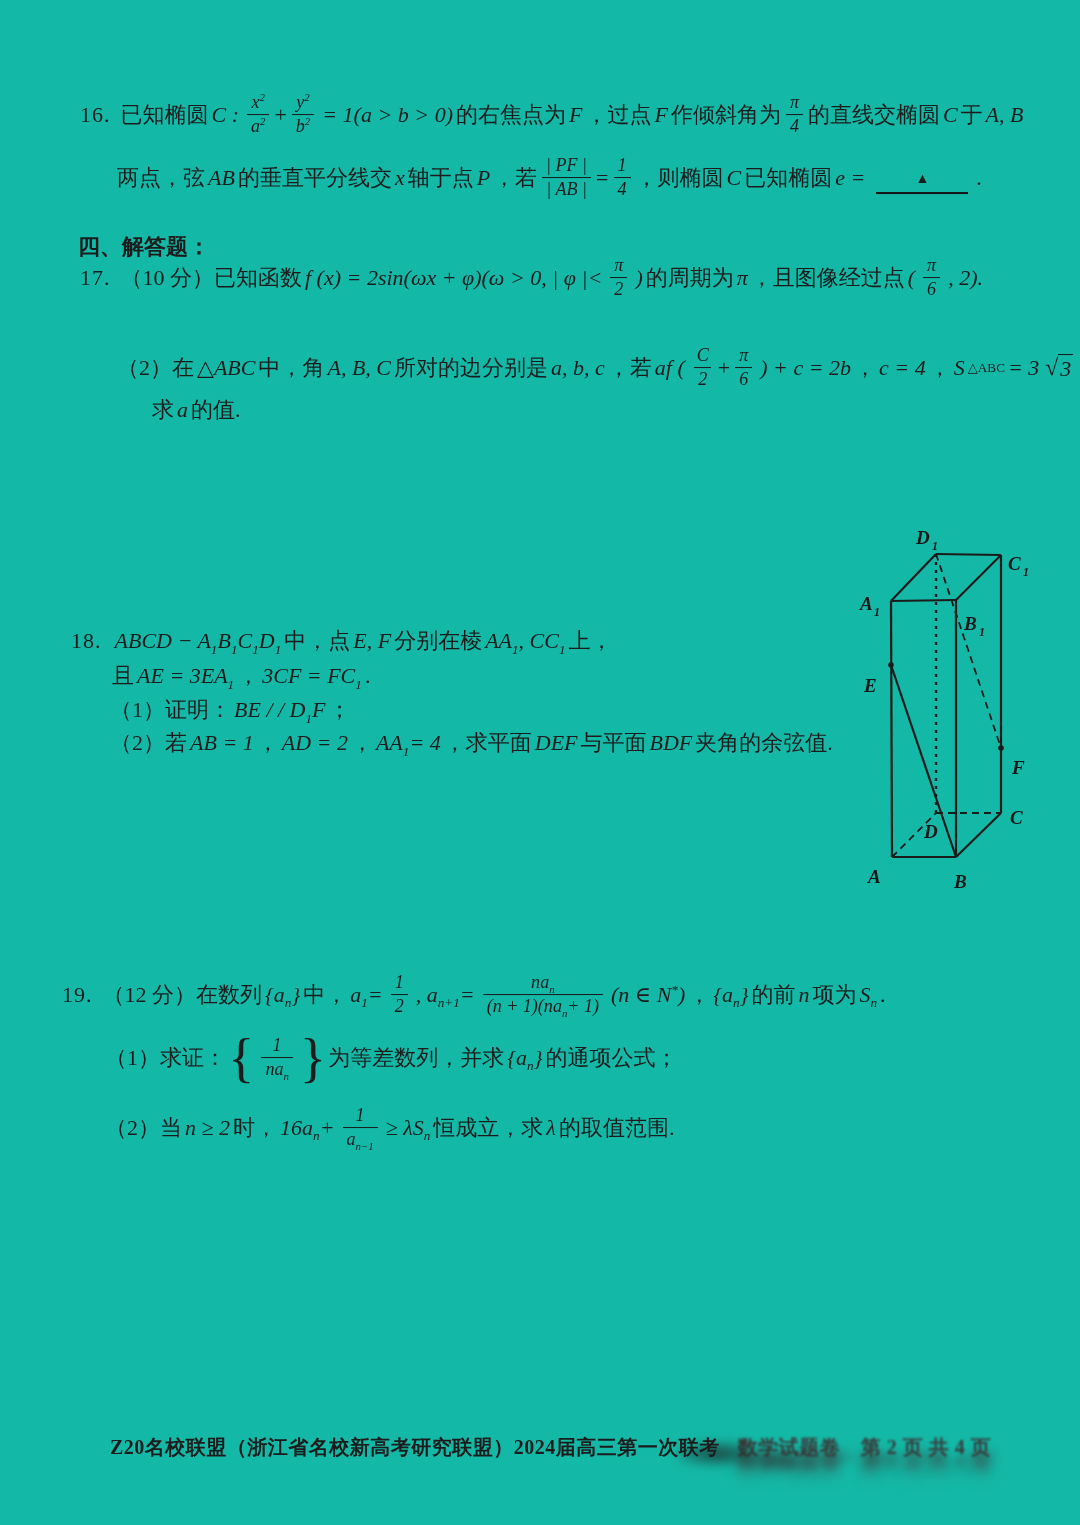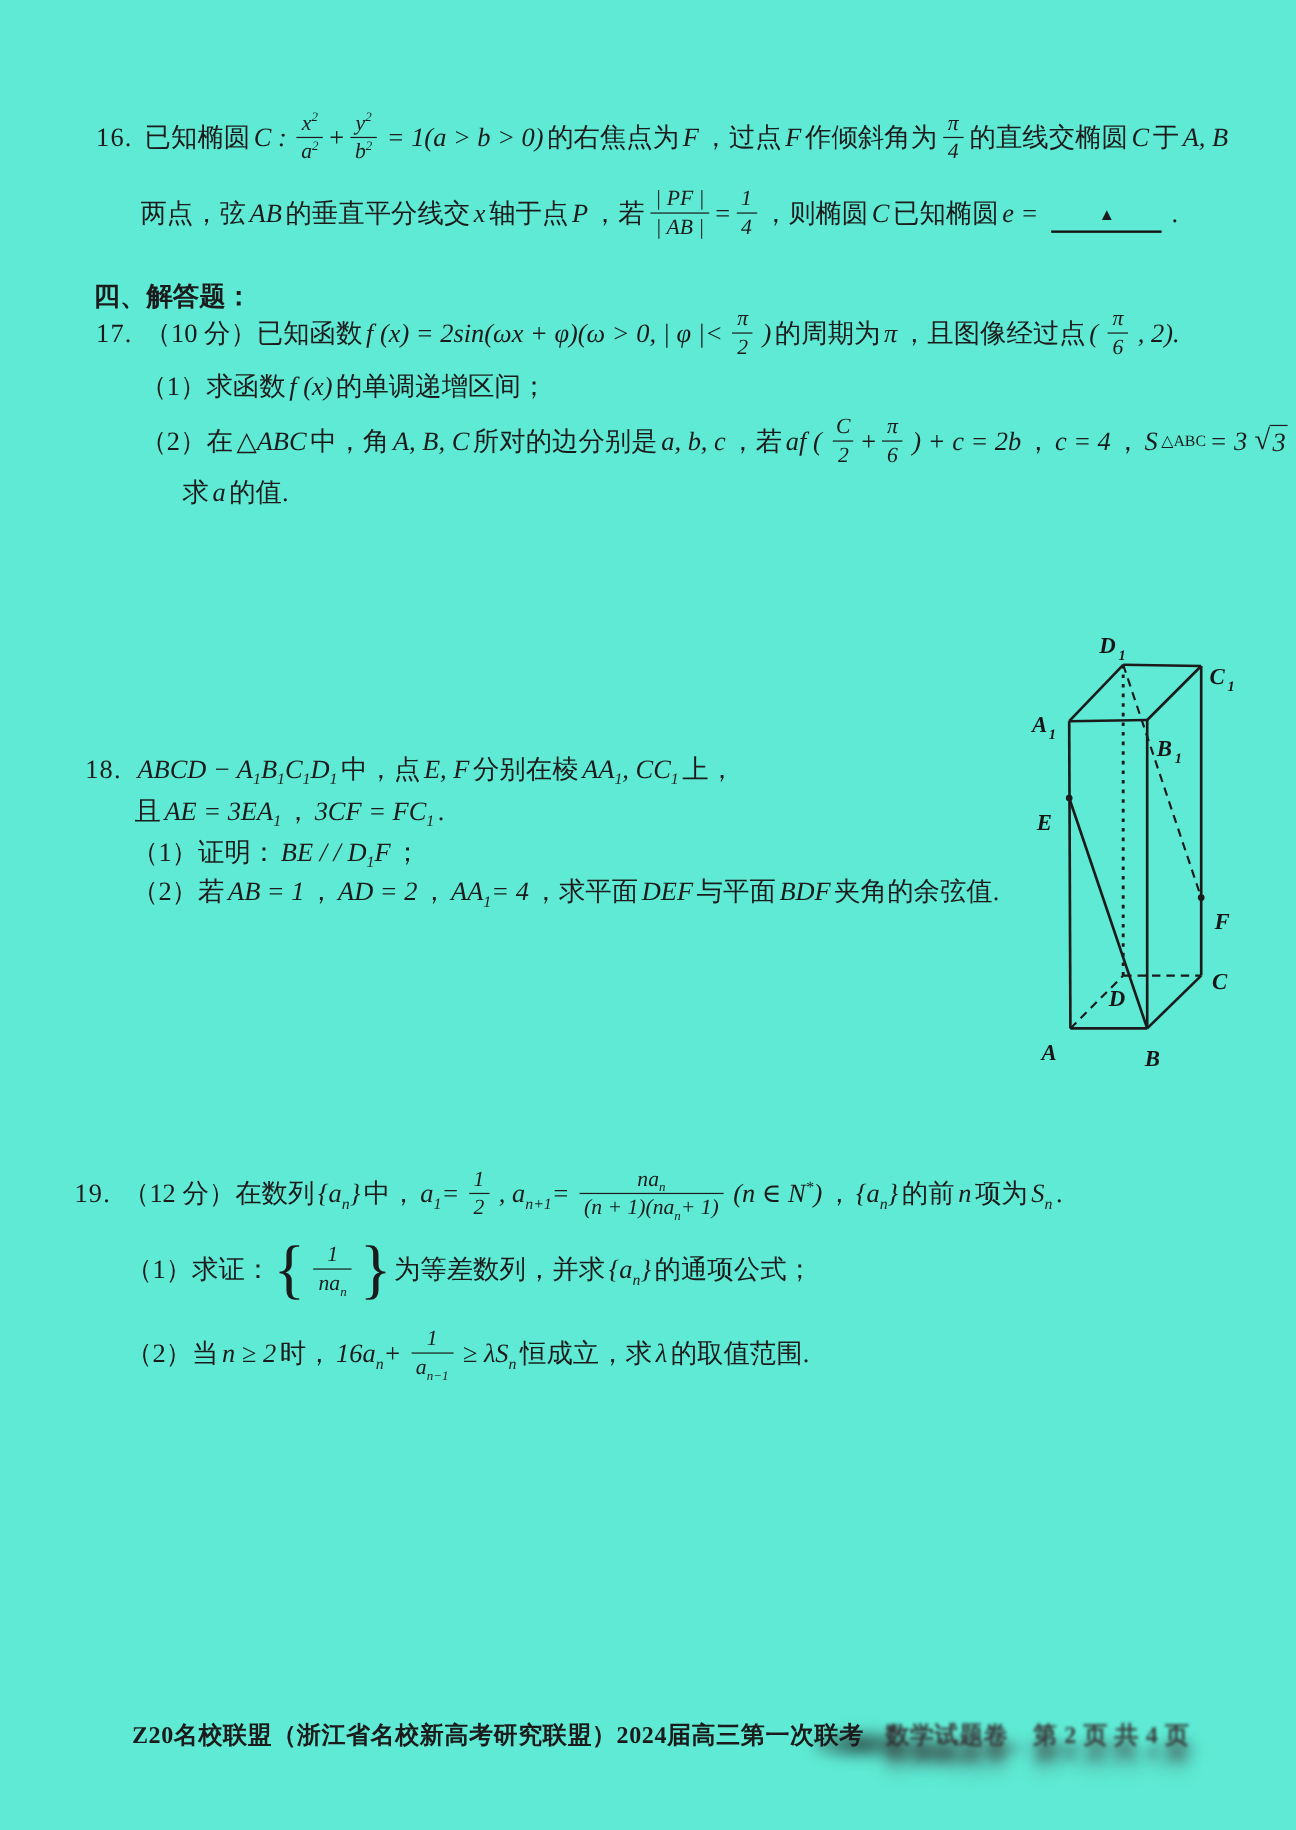--- a/index.html
+++ b/index.html
@@ -1,16 +1,16 @@
 <!DOCTYPE html>
 <html><head>
 <meta charset="utf-8">
 <style>
   html,body{margin:0;padding:0;}
-  .page{position:relative;width:1080px;height:1525px;background:#5eead4;overflow:hidden;
+  .page{position:relative;width:1080px;height:1525px;background:#14b8a6;overflow:hidden;
         font-family:"Liberation Serif","DejaVu Serif",serif;color:#1b1b1b;}
   .line{position:absolute;display:flex;align-items:center;white-space:nowrap;
         font-size:22px;transform:translateY(-50%);line-height:1.25;}
   .t{font-style:normal;}
   .v{font-style:italic;margin:0 3px;}
   .qnum{margin-right:10px;letter-spacing:1px;}
   .bold{font-weight:700;margin-top:40px;}
   sub{font-size:60%;line-height:0;}
   sup{font-size:60%;line-height:0;}
   .fr{display:inline-flex;flex-direction:column;align-items:center;text-align:center;
@@ -115,25 +115,20 @@
     <span class="v">π</span>
     <span class="t">，且图像经过点</span>
     <span class="v">(</span>
     <span class="fr">
       <span class="n"><span>π</span></span>
       <span class="d"><span>6</span></span>
     </span>
     <span class="v">, 2).</span>
   </div>
 
-  <div class="line" style="left:117px;top:322px;">
-    <span class="t">（1）求函数</span>
-    <span class="v">f (x)</span>
-    <span class="t">的单调递增区间；</span>
-  </div>
 
   <div class="line" style="left:117px;top:368px;">
     <span class="t">（2）在</span>
     <span class="v">△ABC</span>
     <span class="t">中，角</span>
     <span class="v">A, B, C</span>
     <span class="t">所对的边分别是</span>
     <span class="v">a, b, c</span>
     <span class="t">，若</span>
     <span class="v">af (</span>

